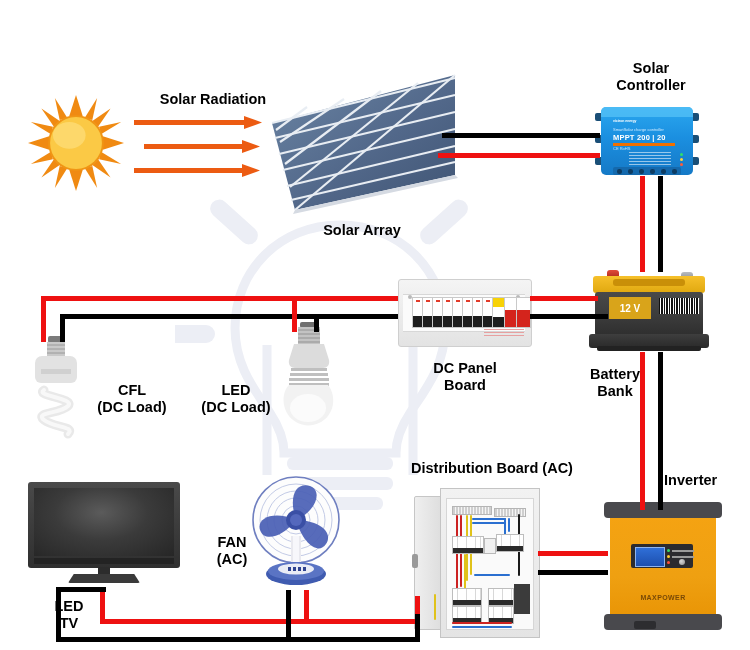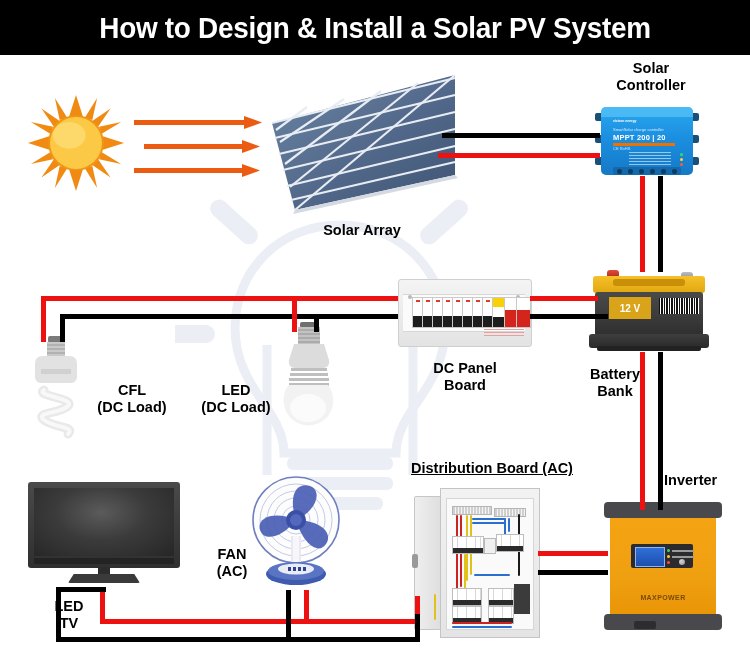--- a/index.html
+++ b/index.html
@@ -154,23 +154,20 @@
   .led{position:absolute;left:278px;top:322px;width:62px;height:106px;}
 
   
   .rad{position:absolute;}
 </style>
 </head>
 <body>
 
 <div id="stage">
 
-  <div class="titlebar">
-    <div class="t">How to Design &amp; Install a Solar PV System</div>
-  </div>
 
   <svg class="wm-bulb" viewBox="0 0 330 340">
     <g fill="none" stroke="#eceef5" stroke-width="9">
       <path d="M165 30 C105 30 60 75 60 133 c0 38 20 62 35 85 c10 15 14 27 14 40 h112 c0-13 4-25 14-40 c15-23 35-47 35-85 C270 75 225 30 165 30 Z"></path>
     </g>
     <g fill="#eceef5">
       <rect x="112" y="262" width="106" height="13" rx="6"></rect>
       <rect x="112" y="282" width="106" height="13" rx="6"></rect>
       <rect x="122" y="302" width="86" height="13" rx="6"></rect>
       <rect x="30" y="18" width="58" height="18" rx="9" transform="rotate(42 59 27)"></rect>
@@ -202,20 +199,21 @@
       <polygon points="3,28 24,41 26,33"></polygon>
         <polygon points="97,28 76,41 74,33"></polygon>
       <polygon points="28,97 41,76 33,74"></polygon>
         <polygon points="72,97 59,76 67,74"></polygon>
     </g>
     <circle cx="50" cy="50" r="29" fill="#f09515"></circle>
     <circle cx="50" cy="50" r="27" fill="#fbc945"></circle>
     <ellipse cx="43" cy="42" rx="17" ry="14" fill="#fdda72" opacity=".85"></ellipse>
   </svg>
 
+  <div class="lbl" style="left:124px;top:91px;width:178px;">Solar Radiation</div>
   <svg class="rad" style="left:134px;top:112px;width:138px;height:78px;">
     <g fill="#ec5b12">
       <rect x="0" y="8" width="112" height="5"></rect>
         <polygon points="110,4 128,10.5 110,17"></polygon>
       <rect x="10" y="32" width="100" height="5"></rect>
         <polygon points="108,28 126,34.5 108,41"></polygon>
       <rect x="0" y="56" width="110" height="5"></rect>
         <polygon points="108,52 126,58.5 108,65"></polygon>
     </g>
   </svg>
@@ -399,24 +397,24 @@
     <ellipse cx="48" cy="98" rx="30" ry="11" fill="#3f5bb0"></ellipse>
     <ellipse cx="48" cy="95" rx="28" ry="9" fill="#5a74c4"></ellipse>
     <ellipse cx="48" cy="93" rx="18" ry="5.5" fill="#e9ecf5"></ellipse>
     <g fill="#2f4391">
       <rect x="40" y="91" width="3" height="4"></rect>
         <rect x="45" y="91" width="3" height="4"></rect>
       <rect x="50" y="91" width="3" height="4"></rect>
         <rect x="55" y="91" width="3" height="4"></rect>
     </g>
   </svg>
-  <div class="lbl" style="left:196px;top:546px;width:72px;">FAN
+  <div class="lbl" style="left:196px;top:534px;width:72px;">FAN
 (AC)</div>
 
-  <div class="lbl" style="left:386px;top:460px;width:212px;text-decoration:underline;">Distribution Board (AC)</div>
+  <div class="lbl" style="left:386px;top:460px;width:212px;">Distribution Board (AC)</div>
   <div class="db">
     <div class="db-door"></div>
       <div class="db-hinge"></div>
     <div class="db-case"></div>
       <div class="db-in"></div>
     <div class="db-tb" style="left:38px;top:18px;"></div>
     <div class="db-tb" style="left:80px;top:20px;width:30px;"></div>
 
     <div class="wirev wr" style="left:42px;top:27px;height:78px;background:#c22;"></div>
     <div class="wirev wr" style="left:46px;top:27px;height:72px;background:#c22;"></div>

